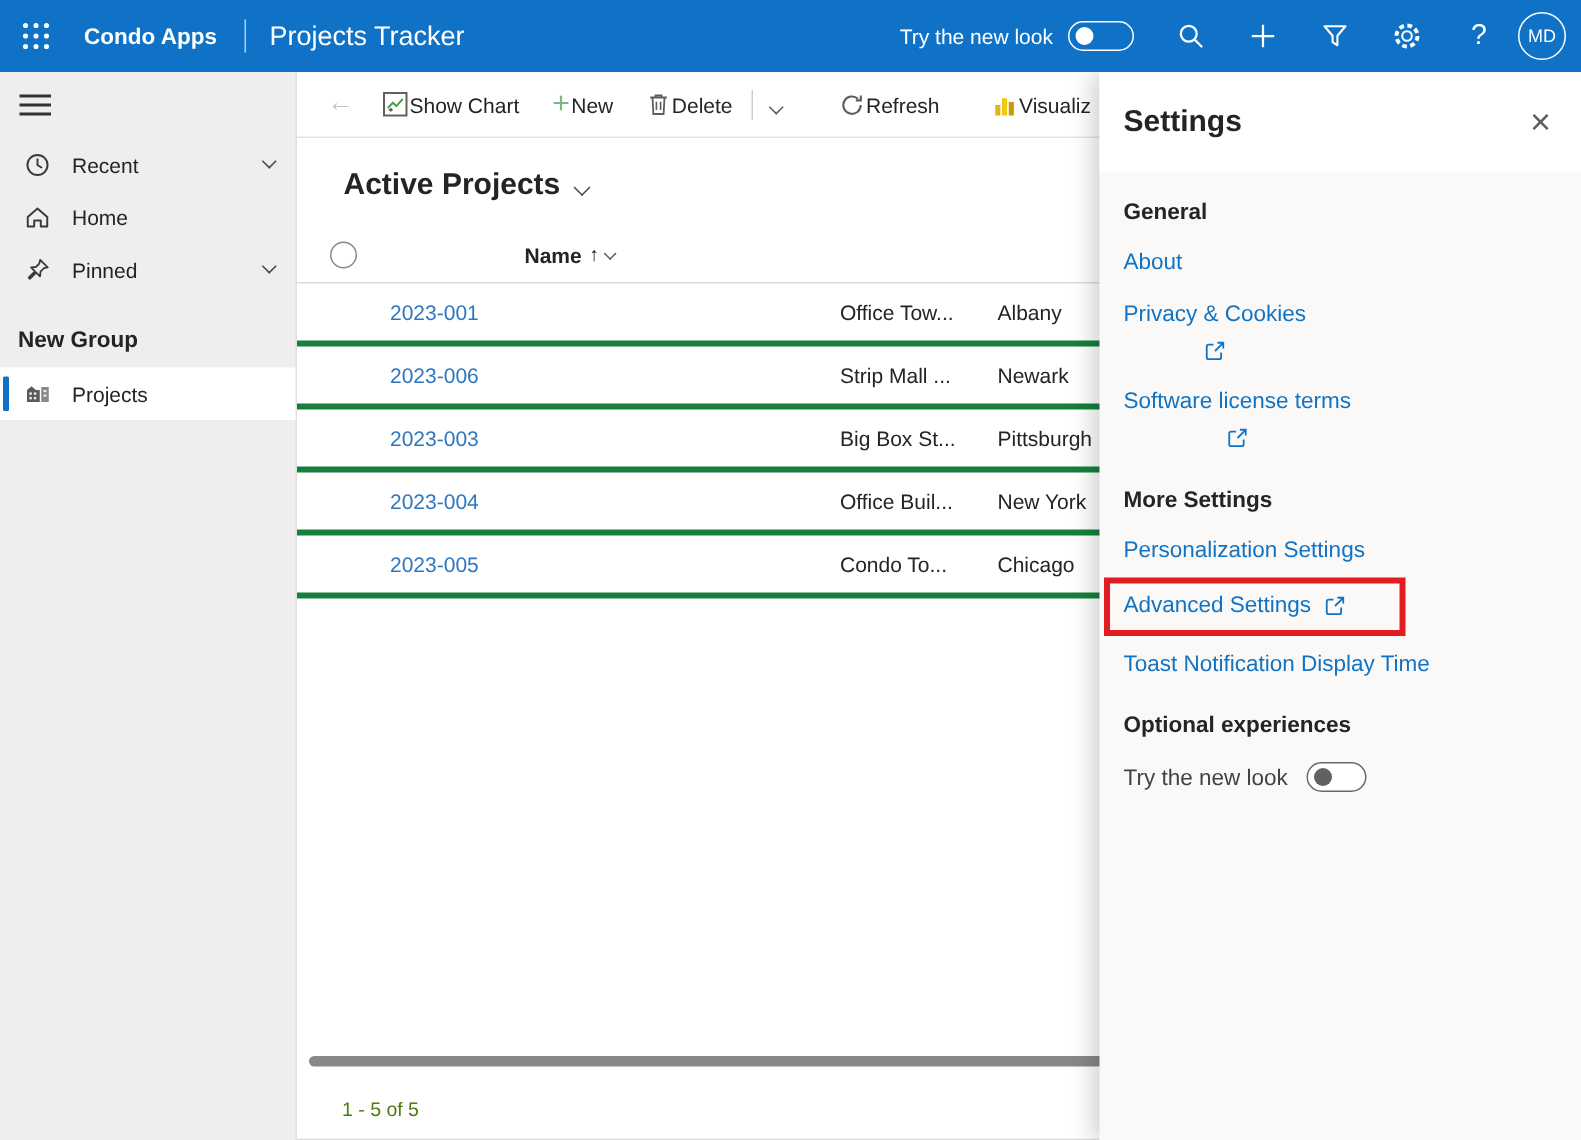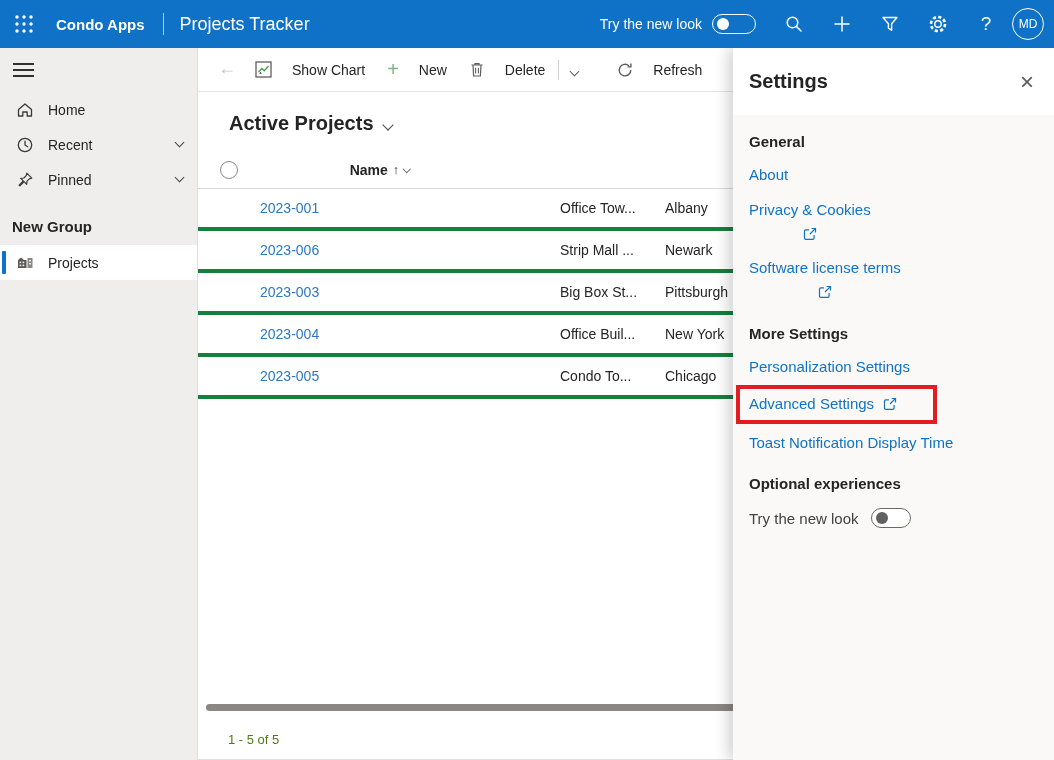--- a/index.html
+++ b/index.html
@@ -32,21 +32,21 @@
   .nav-item .ni-icon { width:20px; height:20px; margin-right:13px; display:flex; align-items:center; justify-content:center; }
   .nav-item .ni-label { flex:1; font-size:14px; }
   .chev { display:inline-block; width:7px; height:7px; border-right:1.5px solid #484644; border-bottom:1.5px solid #484644; transform:rotate(45deg); margin-top:-4px; }
   .group-label { font-size:15px; font-weight:700; color:#242424; padding:21px 12px 10px 12px; }
   .nav-item.selected { background:#fff; position:relative; }
   .nav-item.selected::before { content:""; position:absolute; left:2px; top:6px; bottom:6px; width:4px; background:#1072c6; border-radius:1px; }
 
   
   .main { position:absolute; top:48px; left:198px; right:0; bottom:0; background:#fff; z-index:1; }
   .cmdbar { height:44px; display:flex; align-items:center; border-bottom:1px solid #e5e4e2; padding-left:14px; }
-  .cmd { display:flex; align-items:center; gap:20px; padding:0 11px; height:36px; cursor:pointer; color:#242424; white-space:nowrap; }
+  .cmd { display:flex; align-items:center; gap:1px; padding:0 11px; height:36px; cursor:pointer; color:#242424; white-space:nowrap; }
   .cmd .glyph { display:flex; align-items:center; }
   .back-arrow { color:#c8c6c4; font-size:18px; padding:0 8px 2px 6px; cursor:pointer; }
   .cmd-sep { width:1px; height:20px; background:#d1cfcd; margin:0 2px; }
   .cmd-chev { padding:0 10px; cursor:pointer; }
   .plus-glyph { font-size:20px; font-weight:400; color:#7fb57f; line-height:1; margin-top:-2px; }
 
   .view-header { display:flex; align-items:center; gap:10px; padding:20px 0 0 31px; cursor:pointer; }
   .view-title { font-size:20px; font-weight:700; color:#242424; }
   .view-header .chev { border-color:#484644; width:8px; height:8px; margin-top:2px; }
 
@@ -148,34 +148,34 @@
       <div class="bars">
           <i></i>
           <i></i>
           <i></i>
         </div>
     </div>
     <nav>
       <div class="nav-item">
         <span class="ni-icon">
           <svg width="18" height="18" viewBox="0 0 18 18">
-              <path d="M2.5 8.6L9 3l6.5 5.6V15h-4.3v-4h-4.4v4H2.5z" fill="none" stroke="#3b3a39" stroke-width="1.3" stroke-linejoin="round"></path>
+              <circle cx="9" cy="9" r="6.7" fill="none" stroke="#3b3a39" stroke-width="1.3"></circle>
+              <path d="M9 5.2V9l2.6 1.7" fill="none" stroke="#3b3a39" stroke-width="1.3" stroke-linecap="round"></path>
             </svg>
         </span>
-        <span class="ni-label">Home</span>
+        <span class="ni-label">Recent</span>
+        <span class="chev"></span>
       </div>
       <div class="nav-item">
         <span class="ni-icon">
           <svg width="18" height="18" viewBox="0 0 18 18">
-              <circle cx="9" cy="9" r="6.7" fill="none" stroke="#3b3a39" stroke-width="1.3"></circle>
-              <path d="M9 5.2V9l2.6 1.7" fill="none" stroke="#3b3a39" stroke-width="1.3" stroke-linecap="round"></path>
+              <path d="M2.5 8.6L9 3l6.5 5.6V15h-4.3v-4h-4.4v4H2.5z" fill="none" stroke="#3b3a39" stroke-width="1.3" stroke-linejoin="round"></path>
             </svg>
         </span>
-        <span class="ni-label">Recent</span>
-        <span class="chev"></span>
+        <span class="ni-label">Home</span>
       </div>
       <div class="nav-item">
         <span class="ni-icon">
           <svg width="18" height="18" viewBox="0 0 18 18">
               <path d="M10.8 2.2l5 5-2.5.6-2.3 2.3-.3 3.2-2.6-2.6-4.2 4.2-.8-.8 4.2-4.2L4.7 7.3l3.2-.3 2.3-2.3z" fill="none" stroke="#3b3a39" stroke-width="1.2" stroke-linejoin="round"></path>
             </svg>
         </span>
         <span class="ni-label">Pinned</span>
         <span class="chev"></span>
       </div>

